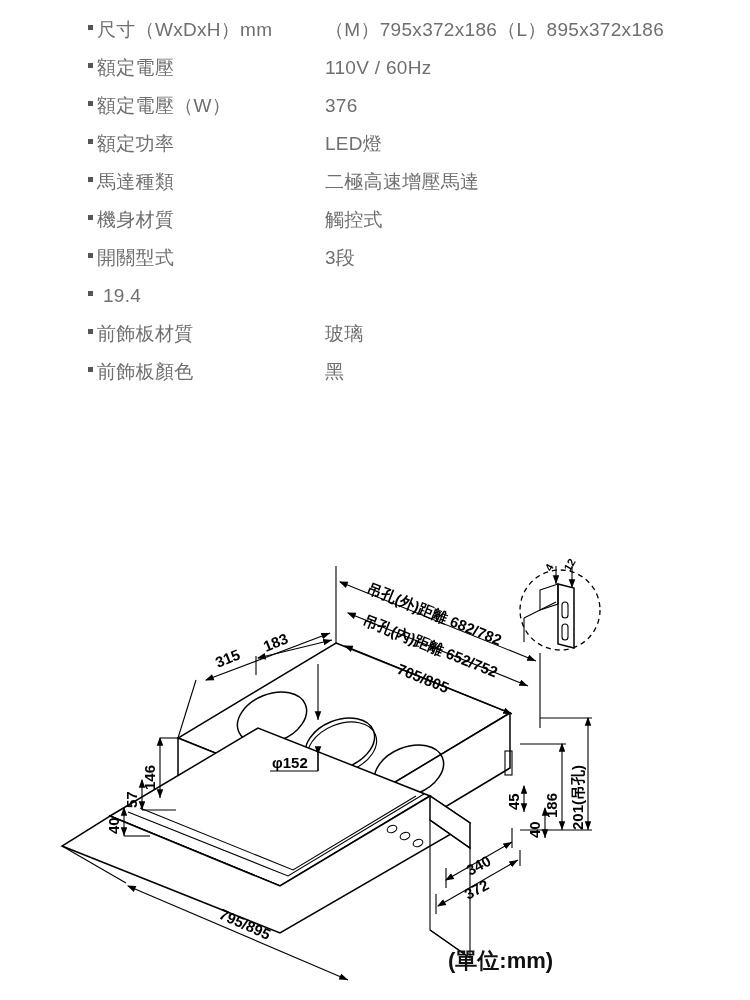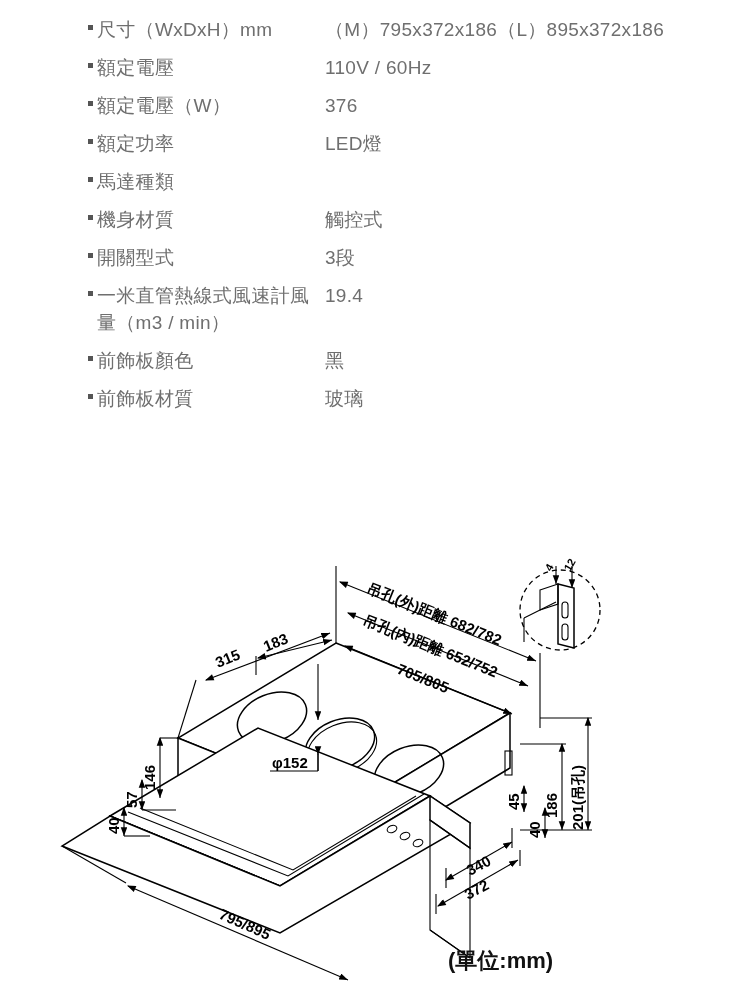--- a/index.html
+++ b/index.html
@@ -122,50 +122,50 @@
 
   <div class="spec-row">
     <span class="spec-bullet"><i></i></span>
     <span class="spec-label">額定功率</span>
     <span class="spec-value">LED燈</span>
   </div>
 
   <div class="spec-row">
     <span class="spec-bullet"><i></i></span>
     <span class="spec-label">馬達種類</span>
+    <span class="spec-value">二極高速增壓馬達</span>
   </div>
 
   <div class="spec-row">
     <span class="spec-bullet"><i></i></span>
     <span class="spec-label">機身材質</span>
     <span class="spec-value">觸控式</span>
   </div>
 
   <div class="spec-row">
     <span class="spec-bullet"><i></i></span>
     <span class="spec-label">開關型式</span>
     <span class="spec-value">3段</span>
   </div>
 
   <div class="spec-row">
     <span class="spec-bullet"><i></i></span>
-    <span class="spec-label">一米直管熱線式風速計風量（m3 / min）</span>
     <span class="spec-value">19.4</span>
+  </div>
+
+  <div class="spec-row">
+    <span class="spec-bullet"><i></i></span>
+    <span class="spec-label">前飾板材質</span>
+    <span class="spec-value">玻璃</span>
   </div>
 
   <div class="spec-row">
     <span class="spec-bullet"><i></i></span>
     <span class="spec-label">前飾板顏色</span>
     <span class="spec-value">黑</span>
-  </div>
-
-  <div class="spec-row">
-    <span class="spec-bullet"><i></i></span>
-    <span class="spec-label">前飾板材質</span>
-    <span class="spec-value">玻璃</span>
   </div>
 
 </div>
 
 <div id="tech-drawing">
 <svg viewBox="0 0 750 442" xmlns="http://www.w3.org/2000/svg">
 
   <defs>
     <marker id="ah" markerWidth="9" markerHeight="9" refX="8" refY="3" orient="auto">
       <path d="M0,0 L8,3 L0,6 z" fill="#000"></path>

